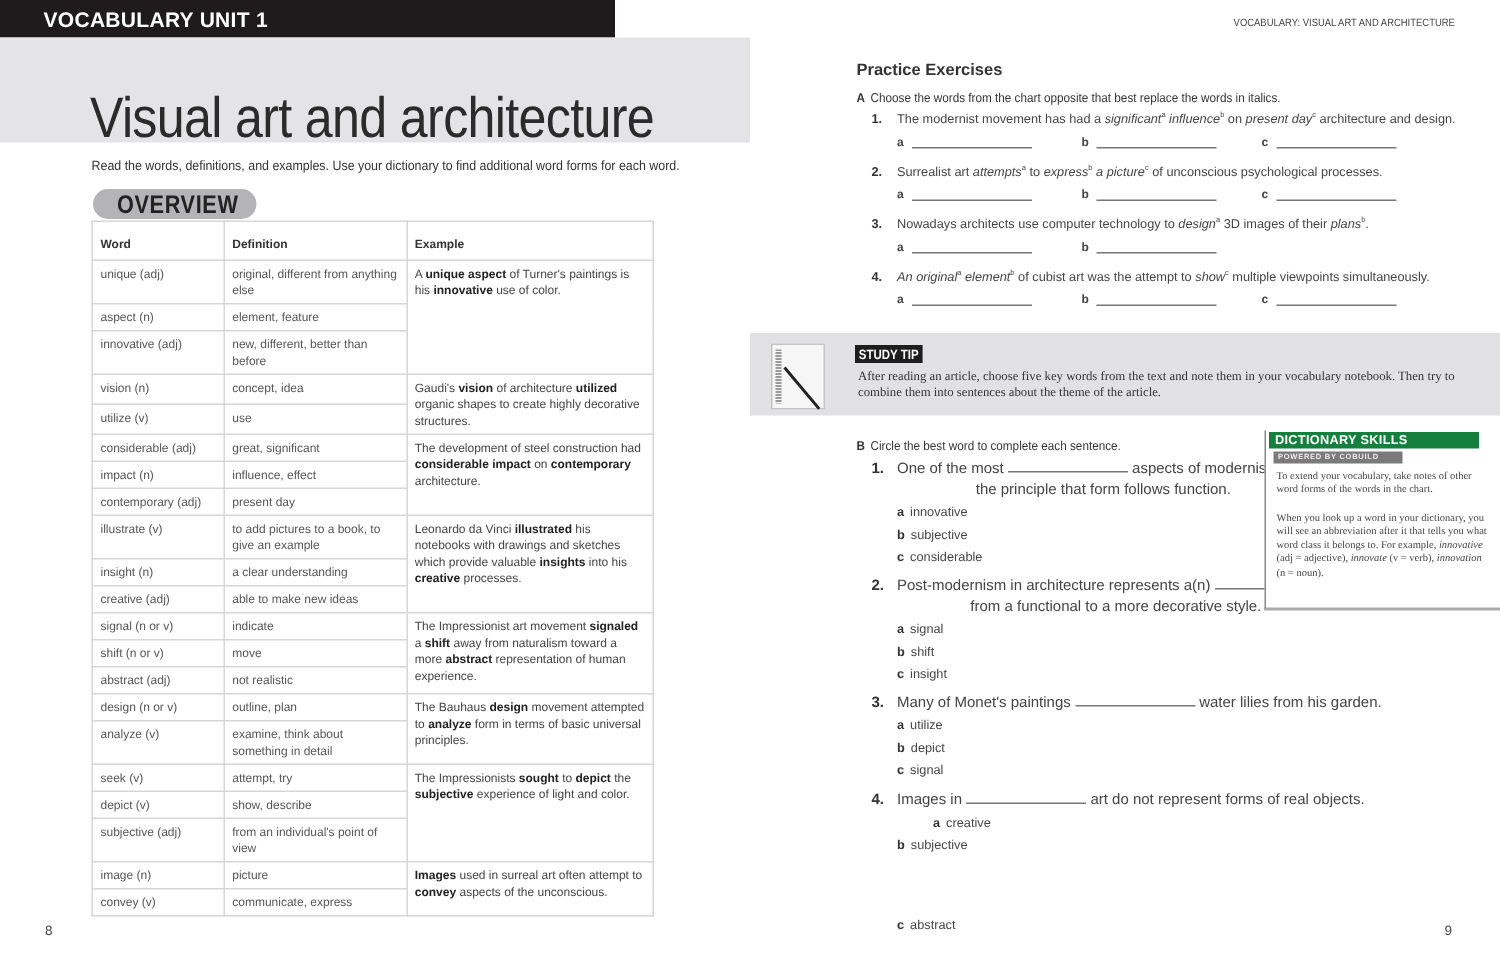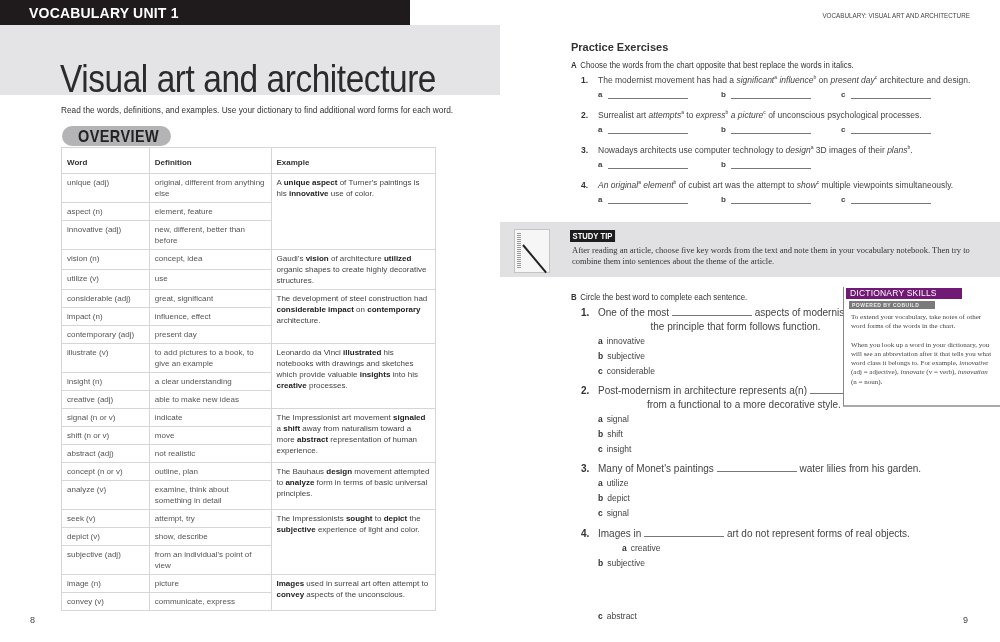--- a/index.html
+++ b/index.html
@@ -54,21 +54,21 @@
   .tip-text { position: absolute; left: 572px; top: 245px; width: 420px; font-family: "Liberation Serif", serif; font-size: 8.5px; line-height: 11px; color: #333; }
 
   .mc-item { position: absolute; left: 81px; font-size: 10px; color: #444; line-height: 14px; }
   .mc-item .num { display: inline-block; width: 17px; font-weight: bold; color: #333; }
   .mc-item .blank { display: inline-block; width: 80px; border-bottom: 1px solid #777; height: 8px; }
   .mc-item .cont { padding-left: 17px; text-align: center; }
   .mc-option { position: absolute; left: 98px; font-size: 8.5px; color: #444; }
   .mc-option b { color: #333; margin-right: 4px; }
 
   .dict-box { position: absolute; left: 843px; top: 287px; width: 157px; height: 120px; background: #fff; border-left: 1px solid #888; border-bottom: 2px solid #aaa; }
-  .dict-header { position: absolute; left: 846px; top: 288px; width: 116px; height: 11px; background: #701a75; color: #fff; font-size: 8.5px; font-weight: normal; padding-left: 4px; line-height: 11px; letter-spacing: 0.2px; }
+  .dict-header { position: absolute; left: 846px; top: 288px; width: 140px; height: 11px; background: #15803d; color: #fff; font-size: 8.5px; font-weight: bold; padding-left: 4px; line-height: 11px; letter-spacing: 0.2px; }
   .dict-powered { position: absolute; left: 849px; top: 301px; width: 86px; height: 8px; background: #7a7a7a; color: #eee; font-size: 5px; font-weight: bold; padding-left: 3px; line-height: 8px; letter-spacing: 0.5px; }
   .dict-text { position: absolute; left: 851px; top: 313px; width: 142px; font-family: "Liberation Serif", serif; font-size: 7px; line-height: 9.3px; color: #444; }
   .dict-text p + p { margin-top: 9px; }
 
   .page-num-right { position: absolute; left: 963px; top: 615px; font-size: 9px; color: #444; }
 </style>
 </head>
 <body>
 
 <div class="left-page">
@@ -151,21 +151,21 @@
         </tr>
         <tr class="r">
           <td>shift (n or v)</td>
           <td>move</td>
         </tr>
         <tr class="r">
           <td>abstract (adj)</td>
           <td>not realistic</td>
         </tr>
         <tr class="r">
-          <td>concept (n or v)</td>
+          <td>design (n or v)</td>
           <td>outline, plan</td>
           <td class="ex" rowspan="2">The Bauhaus <b>design</b> movement attempted to <b>analyze</b> form in terms of basic universal principles.</td>
         </tr>
         <tr class="r">
           <td>analyze (v)</td>
           <td>examine, think about something in detail</td>
         </tr>
         <tr class="r">
           <td>seek (v)</td>
           <td>attempt, try</td>

